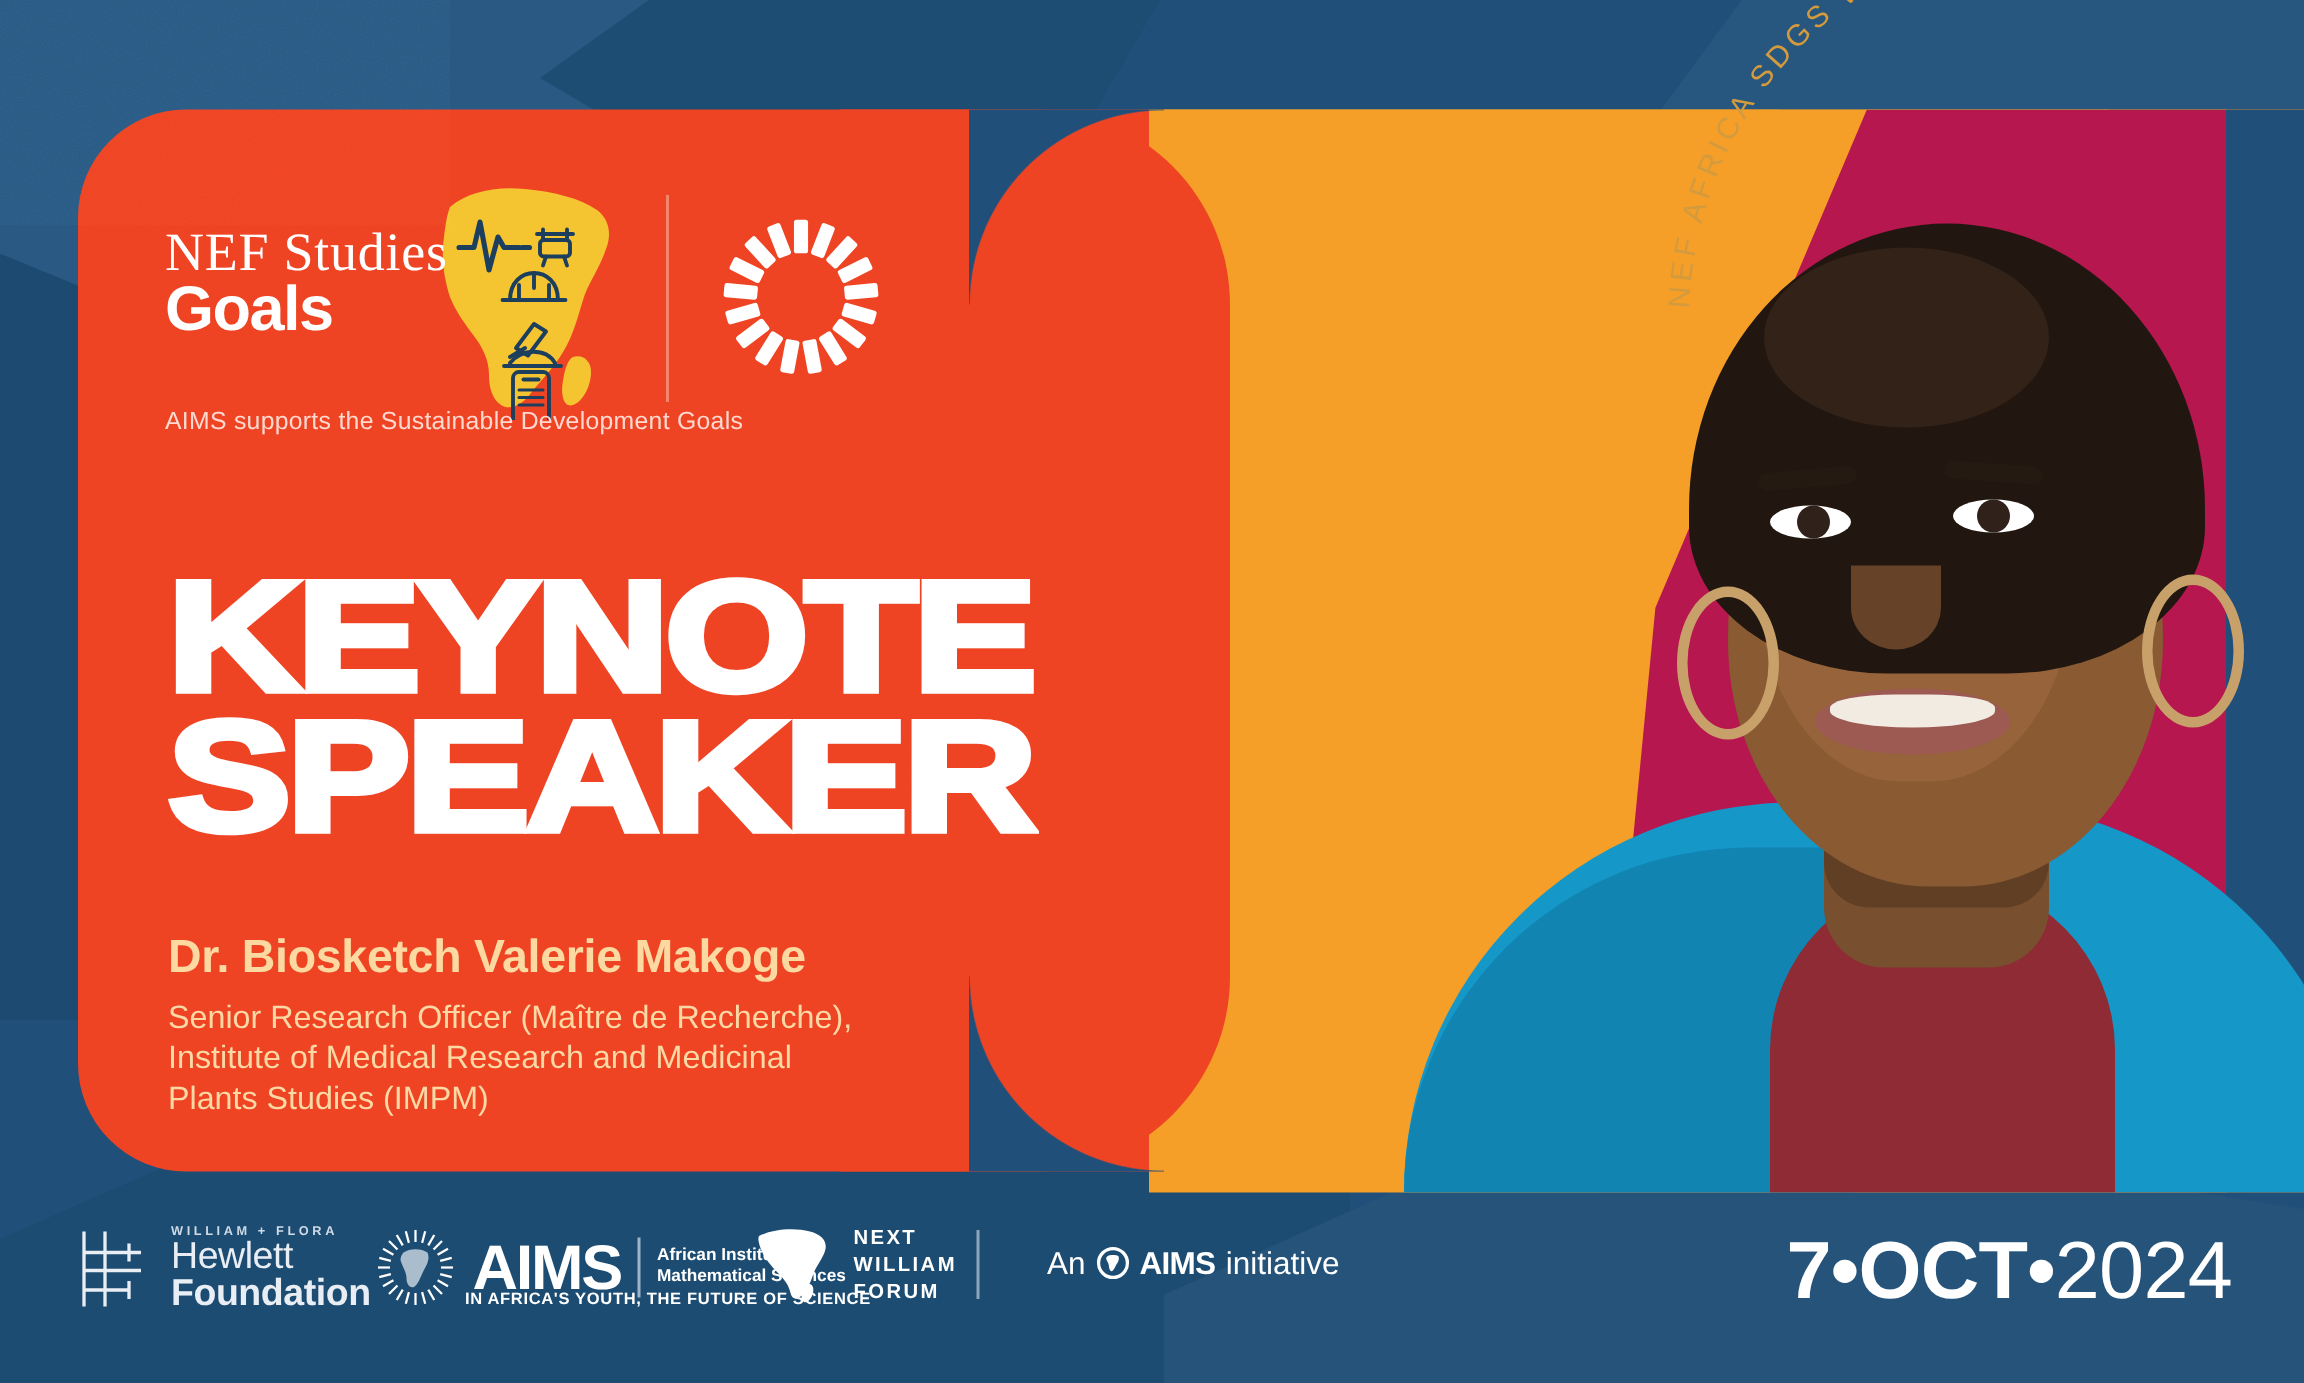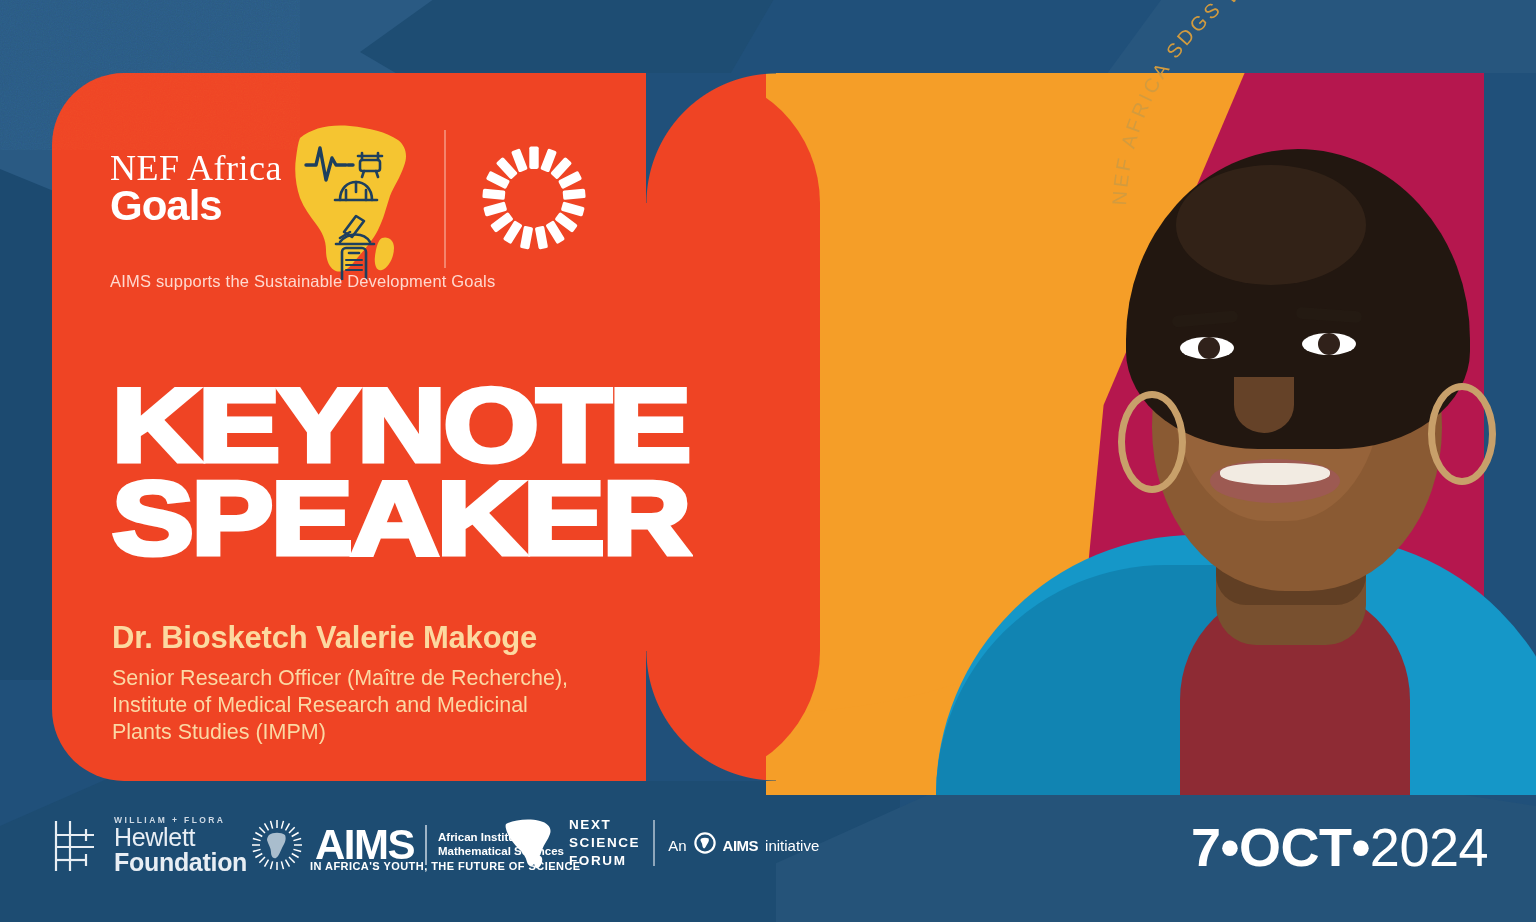--- a/index.html
+++ b/index.html
@@ -127,21 +127,21 @@
 
   .aims-block{position:absolute;left:250px;top:24px;display:flex;align-items:center;gap:11px;}
   .aims-word{color:#fff;font-size:42px;font-weight:700;letter-spacing:-1.5px;line-height:.9;}
   .aims-bar{width:2px;height:40px;background:#9fb4c7;}
   .aims-sub1{color:#fff;font-size:11.5px;font-weight:700;line-height:1.18;}
   .aims-tag{position:absolute;left:310px;top:66px;color:#fff;font-size:11px;font-weight:700;letter-spacing:.45px;}
 
   .nef-block{position:absolute;left:500px;top:22px;display:flex;align-items:center;gap:13px;}
   .nef-words{color:#fff;font-size:13.5px;font-weight:700;letter-spacing:1.6px;line-height:1.34;}
   .nef-bar{width:2px;height:46px;background:#8ea6bb;}
-  .nef-init{color:#fff;font-size:15px;display:flex;align-items:flex-end;gap:7px;}
+  .nef-init{color:#fff;font-size:21px;display:flex;align-items:flex-start;gap:7px;margin-left:32px;}
   .nef-init b{font-weight:700;letter-spacing:-.5px;}
 
   .date{position:absolute;right:48px;top:22px;color:#fff;font-size:54px;letter-spacing:-.5px;white-space:nowrap;}
   .date .bold{font-weight:700;}
   .date .light{font-weight:400;}
 </style>
 </head>
 <body>
 
 <div class="stage">
@@ -231,21 +231,21 @@
         <line x1="71" y1="133" x2="81" y2="133"></line>
         <g stroke-width="2">
           <line x1="68" y1="140" x2="84" y2="140"></line>
           <line x1="68" y1="145" x2="84" y2="145"></line>
           <line x1="68" y1="150" x2="84" y2="150"></line>
         </g>
       </g>
     </svg>
 
     <div class="nef-wordmark">
-      <div class="nef-l1">NEF Africa</div>
+      <div class="nef-l1">NEF Studies</div>
       <div class="nef-l2">Goals</div>
     </div>
 
     <div class="divider"></div>
 
     <svg class="sdg-wheel" width="112" height="112" viewBox="0 0 100 100">
       <g fill="#ffffff">
         <g transform="translate(50,50)">
           <g>
               <rect x="-4.2" y="-46" width="8.4" height="20" rx="1.6" transform="rotate(0)"></rect>
@@ -439,21 +439,21 @@
     <div class="aims-tag">IN AFRICA'S YOUTH, THE FUTURE OF SCIENCE</div>
 
     <div class="nef-block">
       <svg width="56" height="54" viewBox="0 0 56 54">
         <path fill="#ffffff" d="M6 8 C14 4 28 2 40 5 C48 7 52 12 50 18 C48 24 44 28 42 34
           C40 40 38 44 34 48 C31 51 28 50 27 46 C26 41 23 37 19 33 C14 28 9 22 7 16 C6 13 5 10 6 8 Z"></path>
         <path fill="#ffffff" d="M38 40 C41 39 43 42 42 46 C41 50 38 53 36 52 C34 51 34 47 35 44 C36 42 37 40 38 40 Z"></path>
       </svg>
       <div class="nef-words">
         <div>NEXT</div>
-        <div>SCIENCE</div>
+        <div>WILLIAM</div>
         <div>FORUM</div>
       </div>
       <div class="nef-bar"></div>
       <div class="nef-init">
         <span>An</span>
         <svg width="22" height="22" viewBox="0 0 24 24">
           <circle cx="12" cy="12" r="10.5" fill="none" stroke="#ffffff" stroke-width="2.4"></circle>
           <path fill="#ffffff" d="M8 7 C10 6 14 6 16 7 C17 10 15 12 14 14 C13 16 12 18 11 18 C10 18 9 16 9 14 C9 12 7 10 7 8.6 C7 8 7.5 7.3 8 7 Z"></path>
         </svg>
         <b>AIMS</b>

